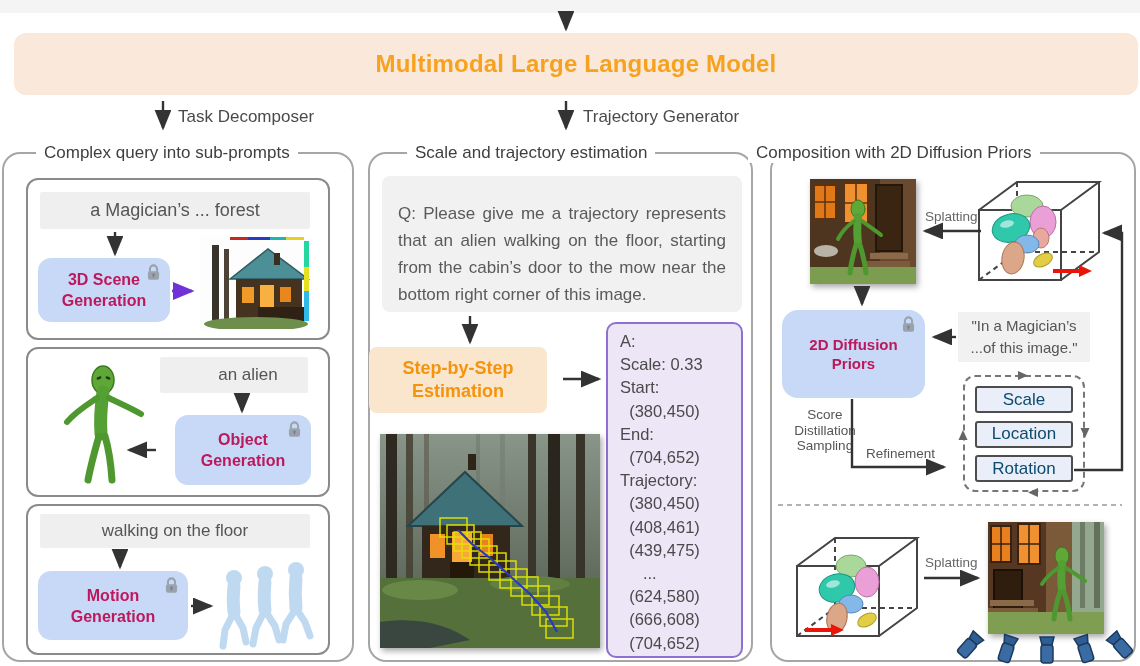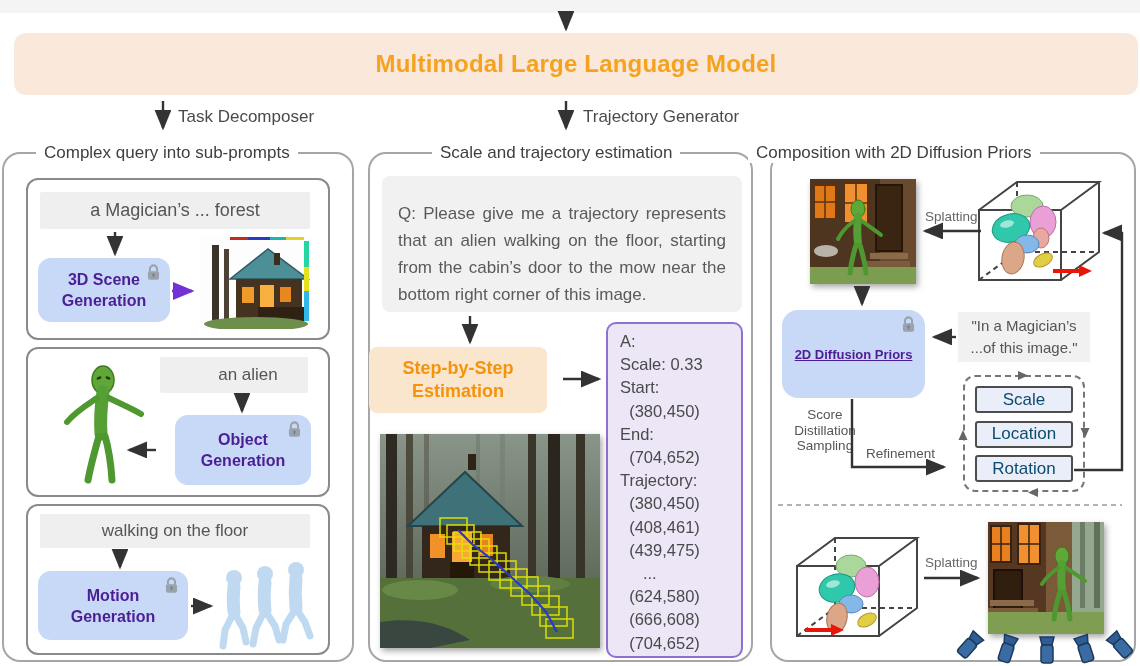--- a/index.html
+++ b/index.html
@@ -17,45 +17,45 @@
   .lbl-task{left:178px;top:107px;}
   .lbl-traj{left:583px;top:107px;}
 
   
   .panel{border:2px solid #a6a6a6;border-radius:18px;background:#fff;}
   .panel-left{left:2px;top:152px;width:352px;height:510px;}
   .panel-mid{left:368px;top:152px;width:385px;height:510px;}
   .panel-right{left:770px;top:152px;width:366px;height:510px;}
   .panel-title{top:143px;font-size:17px;color:#3f3f3f;background:#fff;padding:0 8px;white-space:nowrap;z-index:3;}
   .title-left{left:36px;}
-  .title-mid{left:432px;}
+  .title-mid{left:407px;}
   .title-right{left:748px;}
 
   .subbox{border:2px solid #8a8a8a;border-radius:12px;background:#fff;}
   .sb1{left:26px;top:178px;width:304px;height:162px;}
   .sb2{left:26px;top:347px;width:304px;height:150px;}
   .sb3{left:26px;top:504px;width:304px;height:151px;}
 
   .graybar{background:#efefef;color:#555;display:flex;align-items:center;justify-content:center;
            font-size:18px;border-radius:2px;}
   .bar1{left:40px;top:192px;width:270px;height:37px;}
   .bar2{left:160px;top:357px;width:148px;height:36px;font-size:17px;padding-left:28px;}
   .bar3{left:40px;top:514px;width:270px;height:34px;font-size:17px;}
 
   .module{background:#c7d9f6;border-radius:13px;display:flex;align-items:center;justify-content:center;
           text-align:center;}
-  .module .mlabel{color:#4c1d95;font-weight:bold;font-size:16px;line-height:21px;text-align:center;}
+  .module .mlabel{color:#be185d;font-weight:bold;font-size:16px;line-height:21px;text-align:center;}
   .mod-scene{left:38px;top:258px;width:132px;height:64px;}
   .mod-scene .mlabel{width:100px;}
   .mod-object{left:160px;top:415px;width:136px;height:70px;margin-left:15px;}
   .mod-object .mlabel{width:104px;}
   .mod-motion{left:38px;top:571px;width:150px;height:69px;}
   .mod-motion .mlabel{width:104px;}
   .mod-2d{left:782px;top:310px;width:143px;height:88px;border-radius:16px;}
-  .mod-2d .mlabel{width:118px;font-size:13px;line-height:19px;text-decoration:underline;}
+  .mod-2d .mlabel{width:118px;font-size:15px;line-height:19px;}
   .lock{position:absolute;top:5px;right:7px;width:19px;height:19px;}
 
   
   .qbox{left:382px;top:176px;width:360px;height:136px;background:#f1f1f1;border-radius:8px;
         color:#5a5a5a;font-size:17px;line-height:27px;padding:24px 16px;text-align:justify;}
   .stepbox{left:369px;top:347px;width:178px;height:66px;background:#fae5cd;border-radius:8px;
            display:flex;align-items:center;justify-content:center;text-align:center;}
   .stepbox .slabel{color:#f5930c;font-weight:bold;font-size:18px;line-height:23px;width:130px;}
   .answerbox{left:606px;top:322px;width:137px;height:336px;background:#ece6f7;border:2px solid #8f6fd0;
              border-radius:10px;padding:6px 0 0 12px;}

